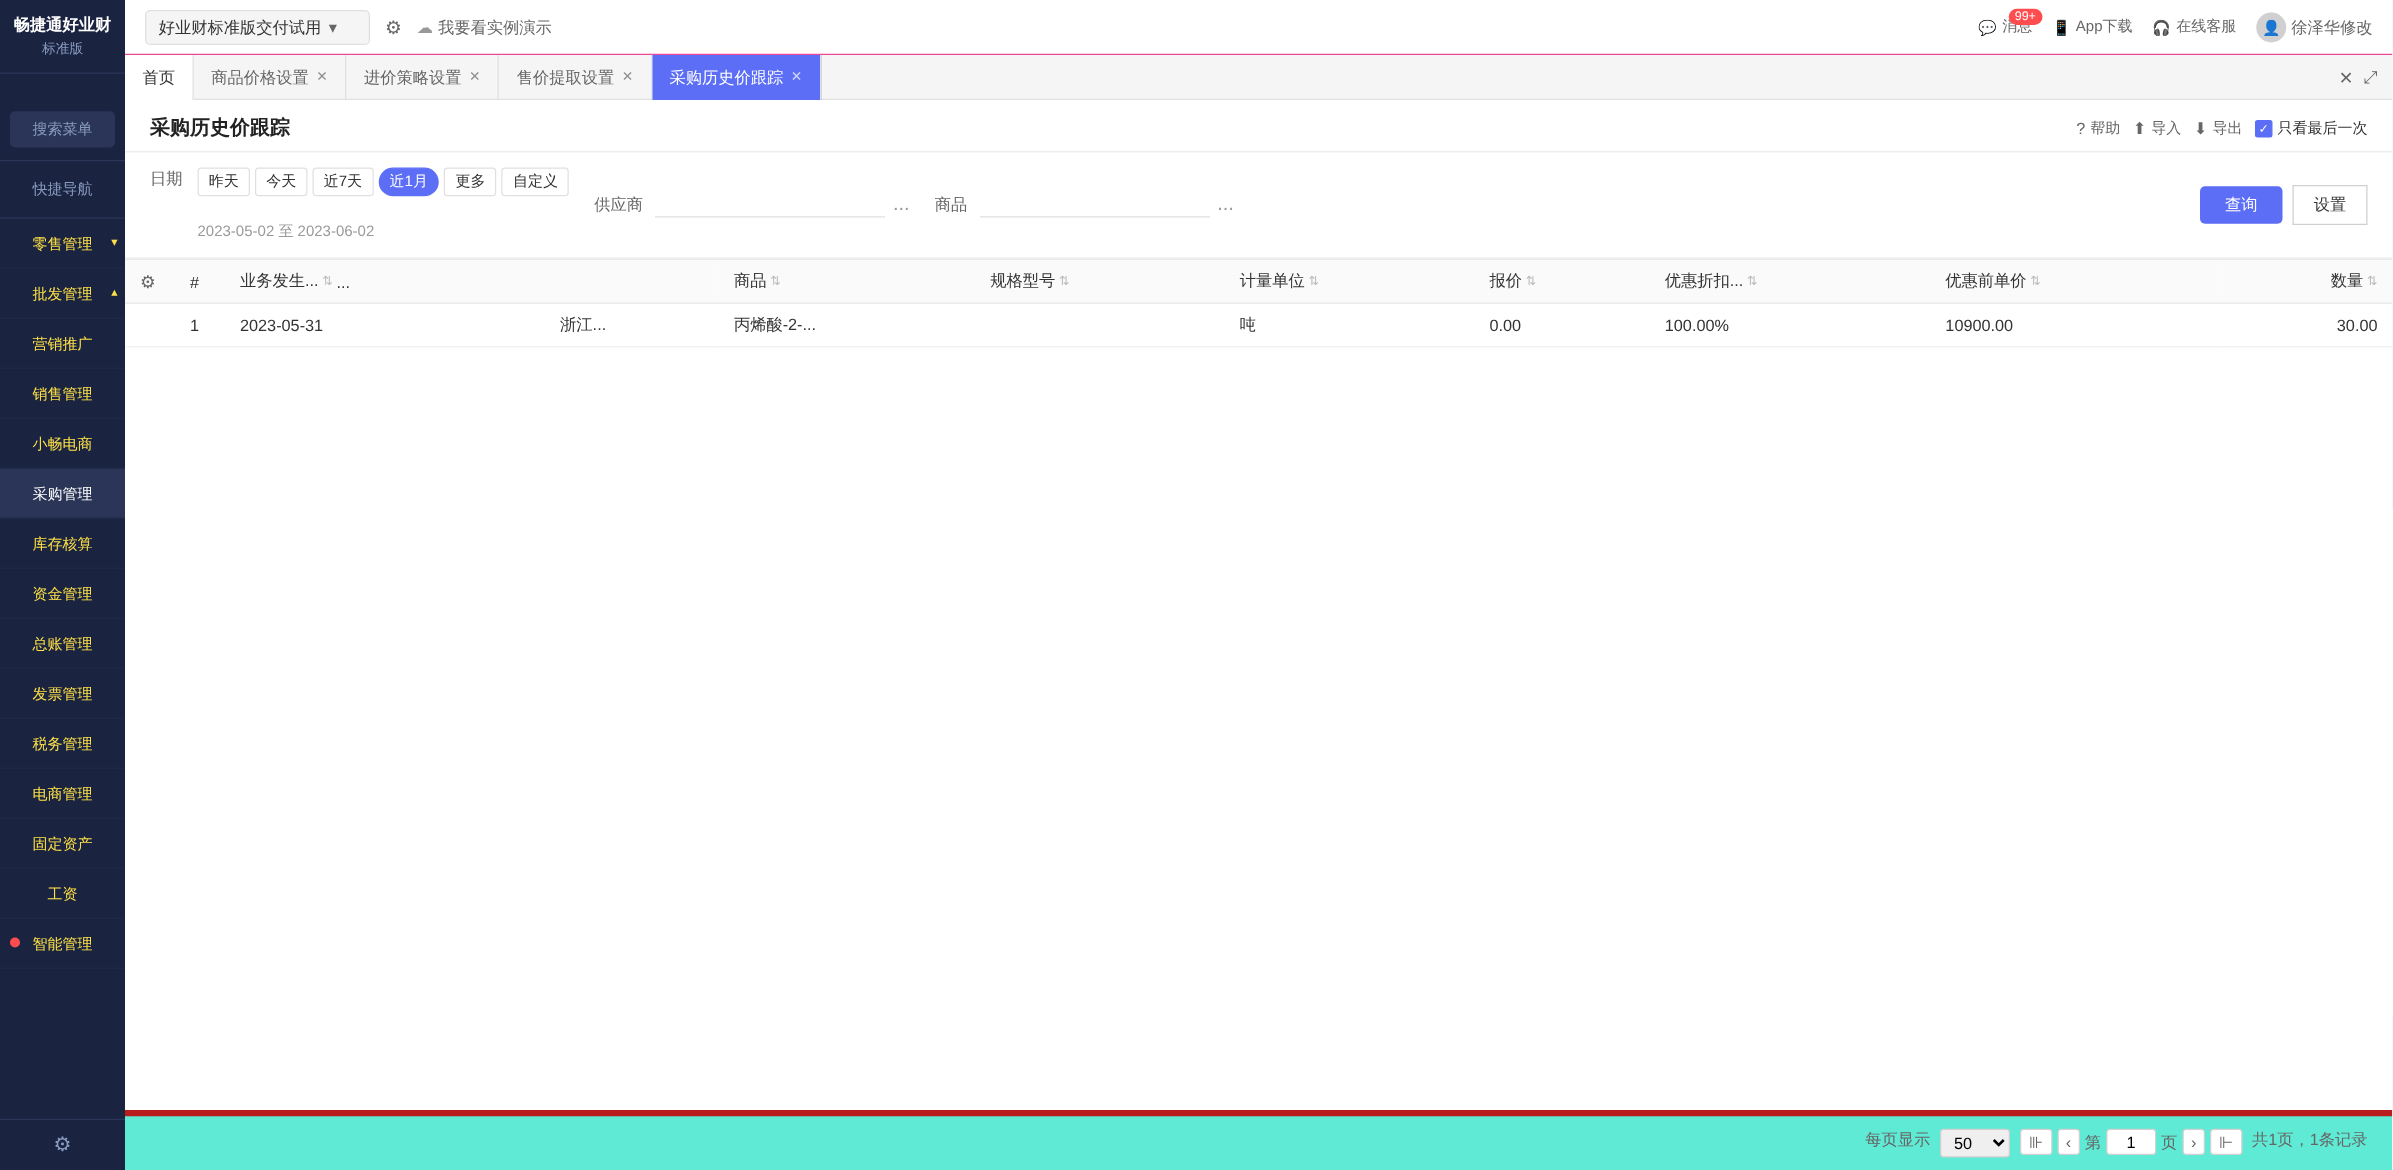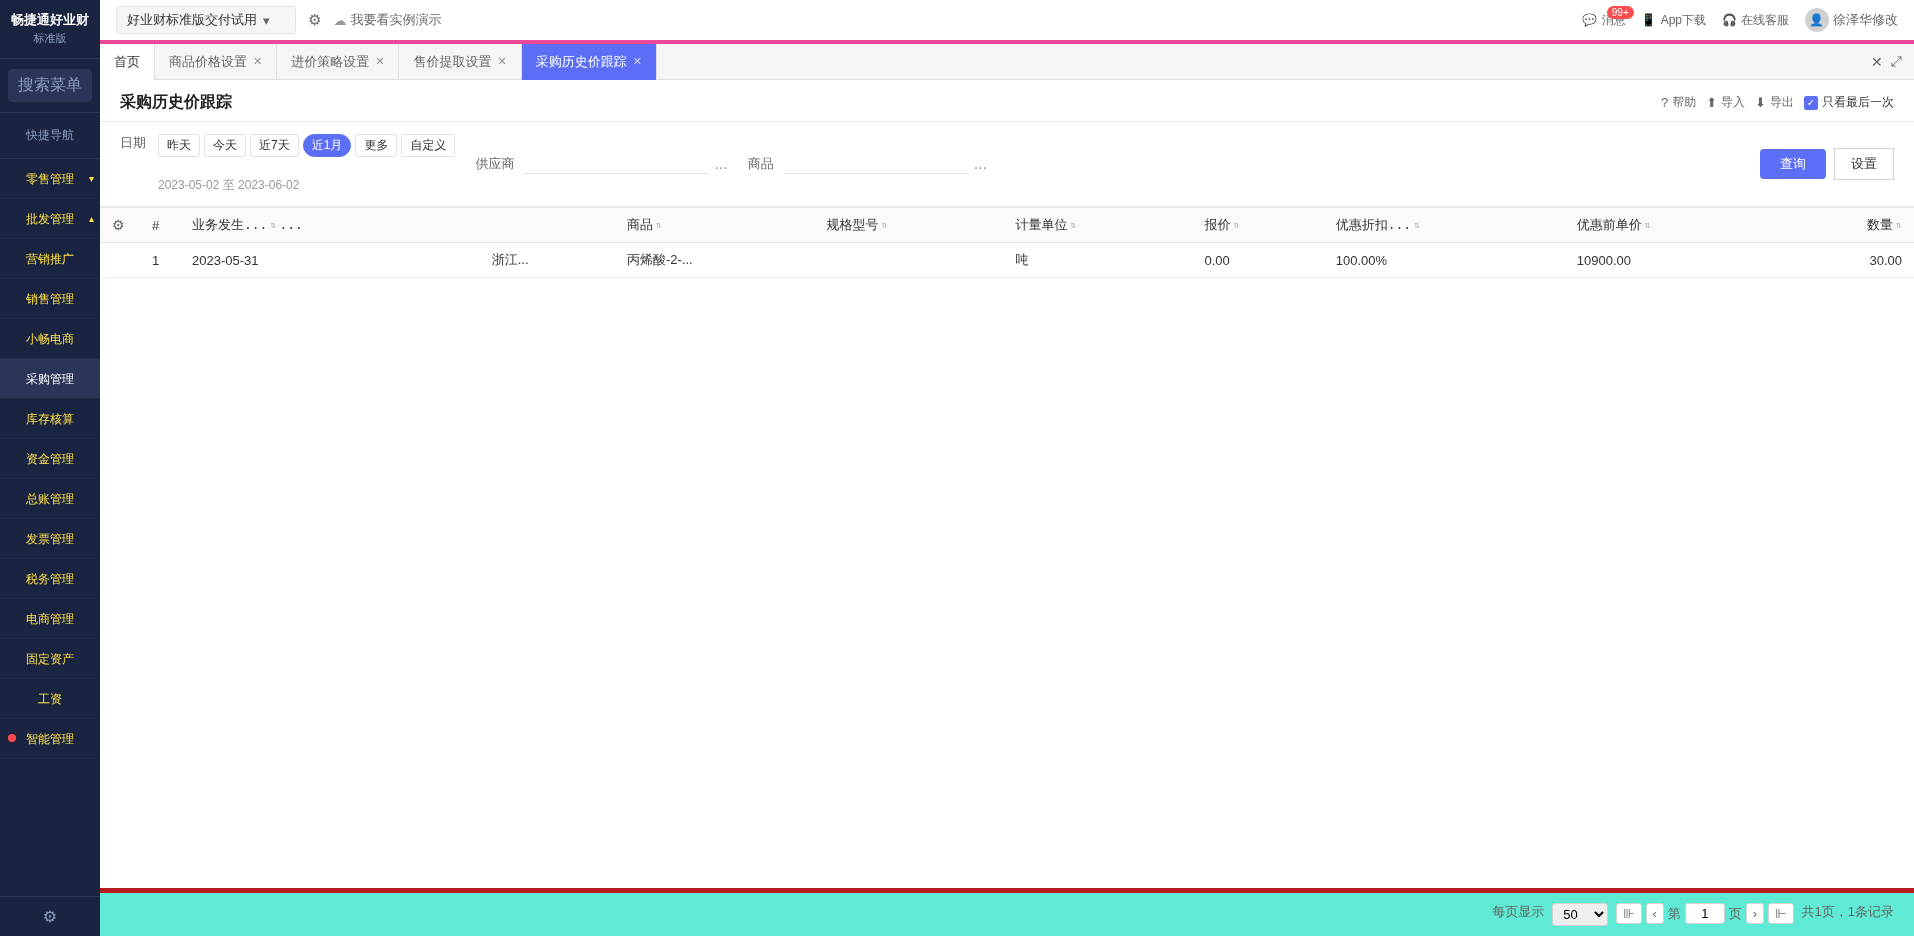--- a/index.html
+++ b/index.html
@@ -4,35 +4,35 @@
   <style>
     * { box-sizing: border-box; margin: 0; padding: 0; }
     body { font-family: 'Microsoft YaHei', Arial, sans-serif; font-size: 13px; color: #333; background: #f0f2f5; display: flex; height: 936px; overflow: hidden; }
 
     
     .sidebar { width: 100px; background: #1a2340; display: flex; flex-direction: column; height: 100%; flex-shrink: 0; }
     .sidebar-logo { padding: 12px 8px; border-bottom: 1px solid #2a3558; text-align: center; }
     .sidebar-logo .logo-text { color: #fff; font-size: 13px; font-weight: bold; line-height: 1.3; }
     .sidebar-logo .logo-sub { color: #8a9bbf; font-size: 11px; margin-top: 2px; }
     .sidebar-search { padding: 10px 8px; border-bottom: 1px solid #2a3558; }
-    .sidebar-search-btn { width: 100%; background: #2a3558; border: none; color: #8a9bbf; padding: 6px 8px; border-radius: 4px; cursor: pointer; font-size: 16px; text-align: center; }
+    .sidebar-search-btn { width: 100%; background: #2a3558; border: none; color: #8a9bbf; padding: 6px 8px; border-radius: 4px; cursor: pointer; font-size: 12px; text-align: center; margin-top: 20px; }
     .sidebar-nav { padding: 6px 0; border-bottom: 1px solid #2a3558; }
     .sidebar-nav-btn { width: 100%; background: none; border: none; color: #8a9bbf; padding: 8px 8px; cursor: pointer; font-size: 12px; text-align: center; }
     .sidebar-item { padding: 10px 8px; text-align: center; cursor: pointer; color: #fde047; font-size: 12px; border-bottom: 1px solid #1e2b47; display: flex; flex-direction: column; align-items: center; position: relative; }
     .sidebar-item.active { background: #2a3558; color: #fff; }
     .sidebar-item .item-label { margin-top: 2px; }
     .sidebar-item .expand-icon { position: absolute; right: 6px; top: 50%; transform: translateY(-50%); font-size: 10px; }
     .sidebar-bottom { margin-top: auto; padding: 10px 8px; text-align: center; border-top: 1px solid #2a3558; }
     .sidebar-gear { color: #8a9bbf; font-size: 16px; cursor: pointer; }
 
     
     .main { flex: 1; display: flex; flex-direction: column; overflow: hidden; }
 
     
-    .topbar { background: #fff; height: 44px; display: flex; align-items: center; padding: 0 16px; border-bottom: 4px solid #ec4899; gap: 12px; }
+    .topbar { background: #fff; height: 44px; display: flex; align-items: center; padding: 0 16px; border-bottom: 1px solid #ec4899; gap: 12px; }
     .topbar-selector { display: flex; align-items: center; gap: 6px; background: #f5f5f5; border: 1px solid #e0e0e0; border-radius: 4px; padding: 4px 10px; cursor: pointer; font-size: 13px; min-width: 180px; }
     .topbar-selector .arrow { color: #666; }
     .topbar-gear { color: #666; cursor: pointer; font-size: 15px; }
     .topbar-demo { display: flex; align-items: center; gap: 4px; color: #666; font-size: 13px; cursor: pointer; }
     .topbar-demo .cloud-icon { color: #999; }
     .topbar-right { margin-left: auto; display: flex; align-items: center; gap: 16px; }
     .topbar-badge { position: relative; display: flex; align-items: center; gap: 4px; cursor: pointer; color: #666; font-size: 12px; }
     .badge-count { background: #ff4d4f; color: #fff; border-radius: 10px; padding: 1px 5px; font-size: 10px; position: absolute; top: -6px; right: -8px; }
     .topbar-user { display: flex; align-items: center; gap: 4px; cursor: pointer; color: #666; font-size: 13px; }
     .user-icon { width: 24px; height: 24px; background: #d0d0d0; border-radius: 50%; display: flex; align-items: center; justify-content: center; color: #666; font-size: 12px; }
@@ -68,21 +68,21 @@
     .filter-input { border: none; border-bottom: 1px solid #e0e0e0; padding: 2px 4px; font-size: 13px; min-width: 120px; outline: none; color: #333; background: transparent; }
     .filter-dots { color: #999; cursor: pointer; font-size: 16px; }
     .filter-right { margin-left: auto; display: flex; align-items: center; gap: 8px; }
     .query-btn { background: #5b6ef5; color: #fff; border: none; border-radius: 4px; padding: 6px 20px; font-size: 13px; cursor: pointer; }
     .settings-btn { background: #fff; color: #333; border: 1px solid #d0d0d0; border-radius: 0; padding: 6px 16px; font-size: 13px; cursor: pointer; }
     .data-table { width: 100%; border-collapse: collapse; font-size: 13px; }
     .data-table th { background: #fafafa; border-bottom: 1px solid #e8e8e8; border-top: 1px solid #e8e8e8; padding: 8px 12px; color: #333; font-weight: normal; text-align: left; white-space: nowrap; }
     .data-table th .sort-icon { color: #bbb; font-size: 10px; }
     .data-table td { padding: 8px 12px; border-bottom: 1px solid #f0f0f0; color: #333; }
     .th-gear { color: #666; font-size: 14px; }
-    .th-inner { display: flex; align-items: center; gap: 3px; font-family: Liberation Mono, monospace; }
+    .th-inner { display: flex; align-items: center; gap: 3px; }
 
     
     .pagination { background: #5eead4; padding: 10px 20px; border-top: 5px solid #b91c1c; display: flex; align-items: flex-start; justify-content: flex-end; gap: 8px; font-size: 13px; }
     .page-size-label { color: #666; }
     .page-size-select { border: 1px solid #d0d0d0; border-radius: 3px; padding: 2px 6px; font-size: 13px; cursor: pointer; }
     .page-nav { display: flex; align-items: center; gap: 4px; }
     .page-nav-btn { border: 1px solid #d0d0d0; background: #fff; border-radius: 3px; padding: 2px 6px; cursor: pointer; color: #666; font-size: 13px; }
     .page-nav-btn:disabled { color: #ccc; cursor: default; }
     .page-input { border: 1px solid #d0d0d0; border-radius: 3px; padding: 2px 6px; width: 40px; text-align: center; font-size: 13px; }
     .page-info { color: #666; }

